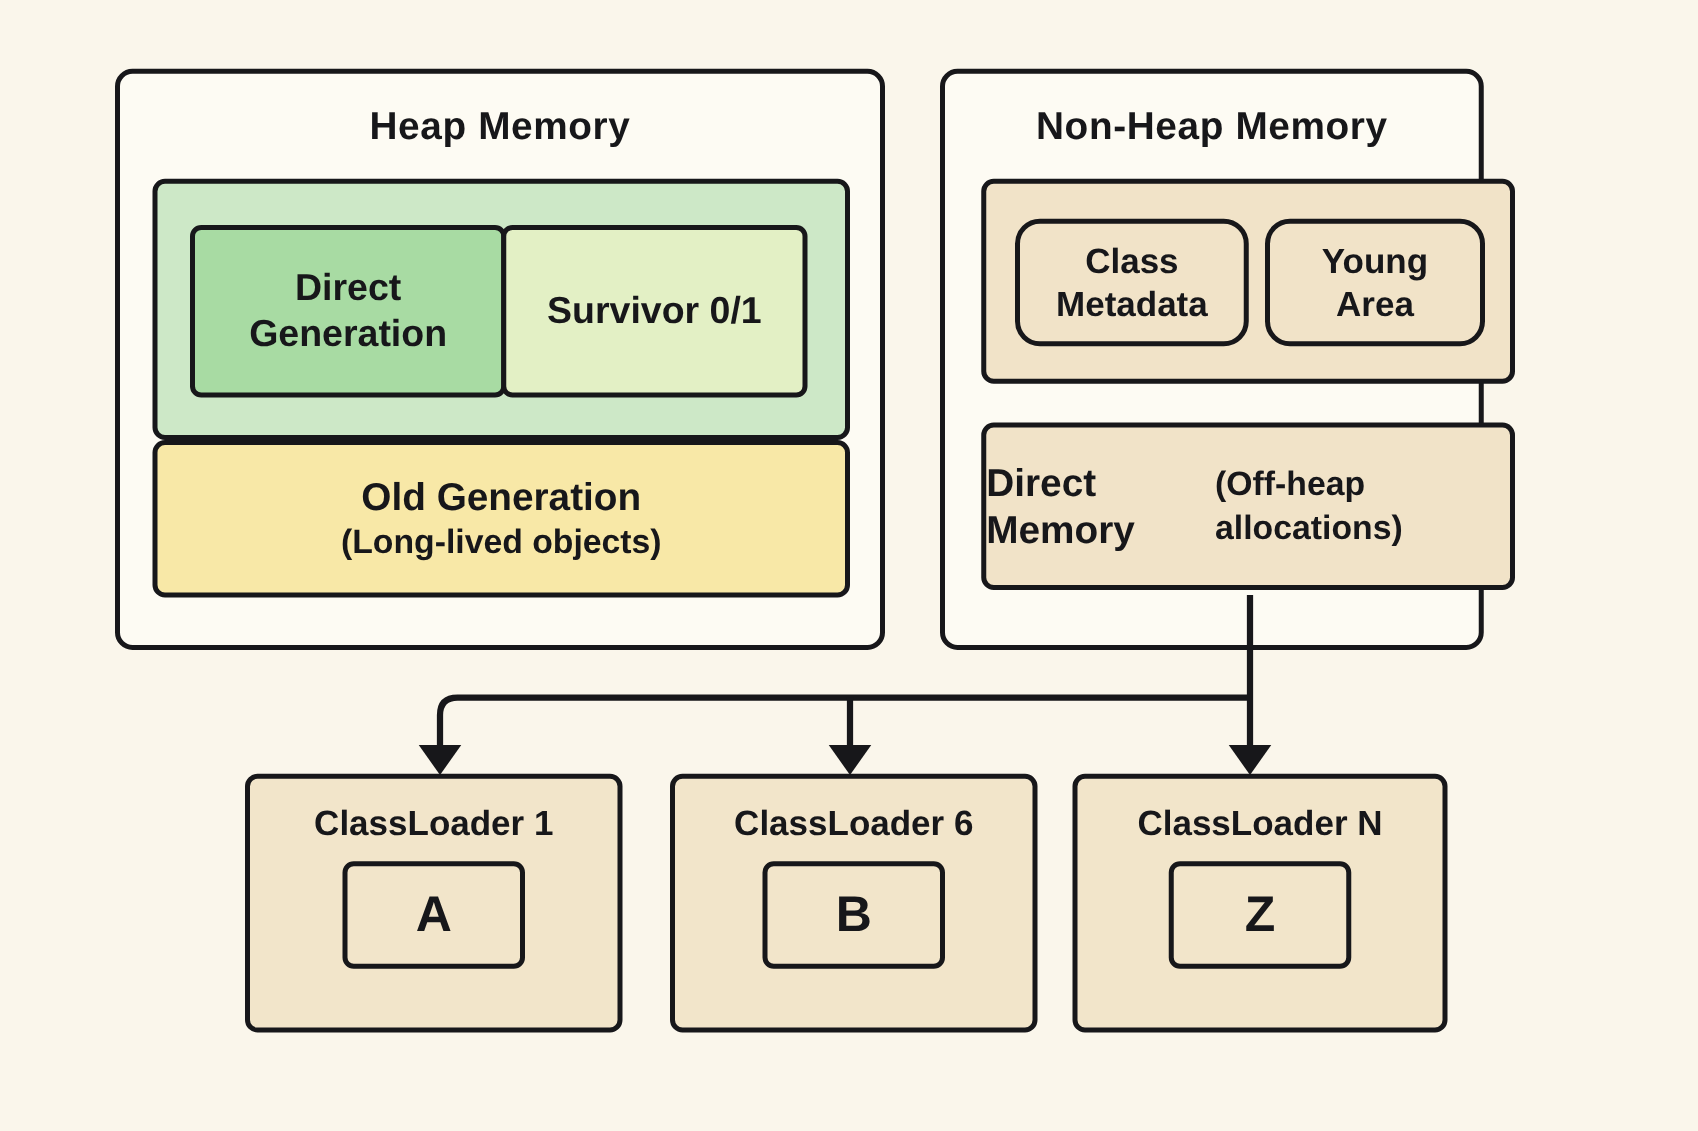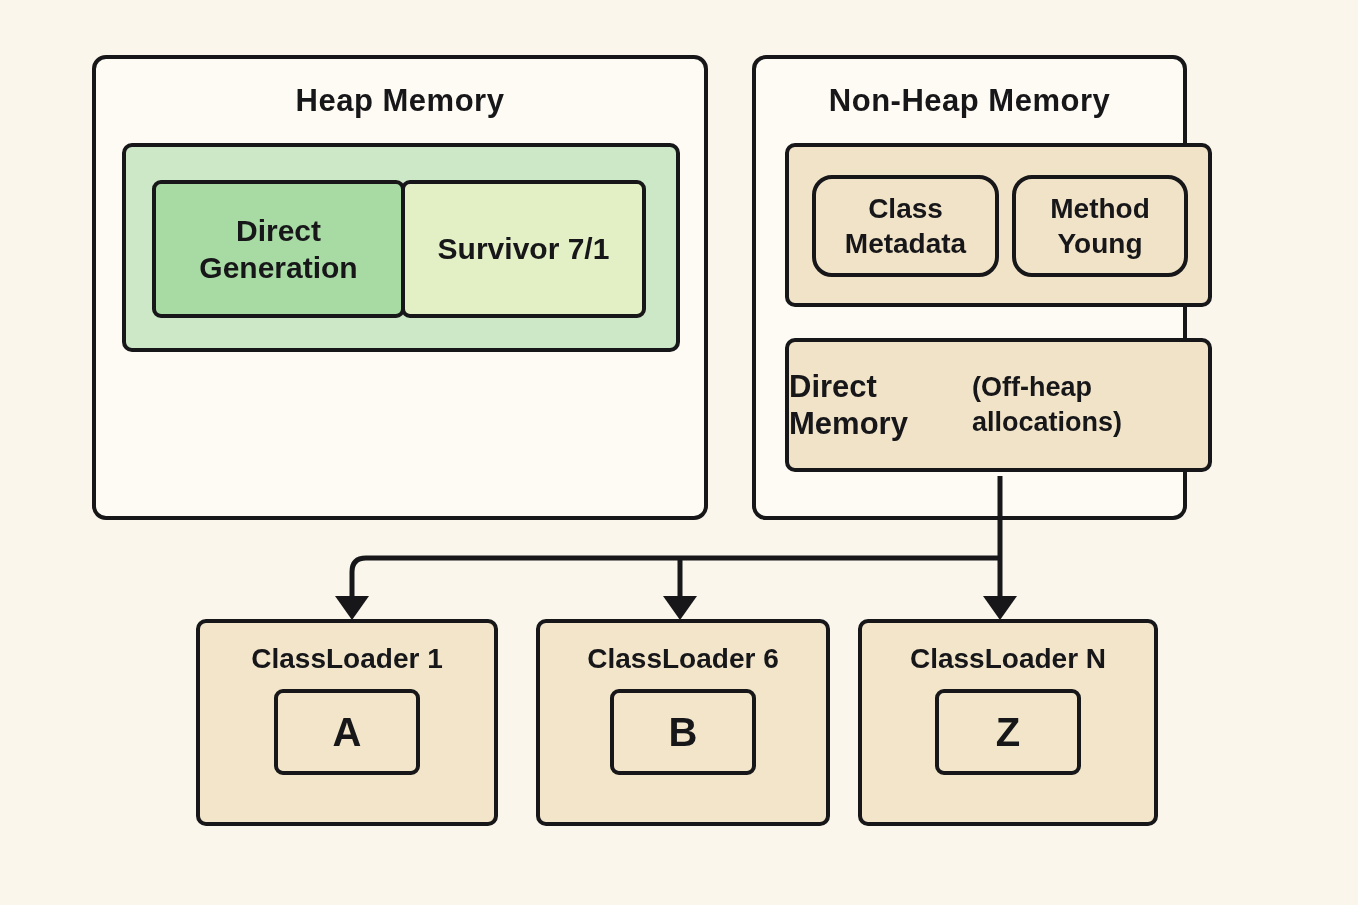--- a/index.html
+++ b/index.html
@@ -93,35 +93,39 @@
 <div class="canvas">
 
   <div class="panel" style="left:92px;top:55px;width:616px;height:465px;">
     <div class="panel-title">Heap Memory</div>
 
     <div class="inner young-container">
       <div class="cell young">
         <span>Direct Generation</span>
       </div>
       <div class="cell survivor">
-        <span>Survivor 7/1</span>
+        <span>Survivor 0/1</span>
       </div>
     </div>
 
+    <div class="inner old-gen">
+      <div class="box-heading">Old Generation</div>
+      <div class="box-subheading">(Long-lived objects)</div>
+    </div>
   </div>
 
   <div class="panel" style="left:752px;top:55px;width:435px;height:465px;">
     <div class="panel-title">Non-Heap Memory</div>
 
     <div class="inner meta-container">
       <div class="tan-box class-metadata">
         <span>Class Metadata</span>
       </div>
       <div class="tan-box method-area">
-        <span>Method Young</span>
+        <span>Young Area</span>
       </div>
     </div>
 
     <div class="inner direct-memory">
       <div class="box-heading">Direct Memory</div>
       <div class="box-subheading">(Off-heap allocations)</div>
     </div>
   </div>
 
   <svg class="connectors" width="1358" height="905" viewBox="0 0 1358 905">

